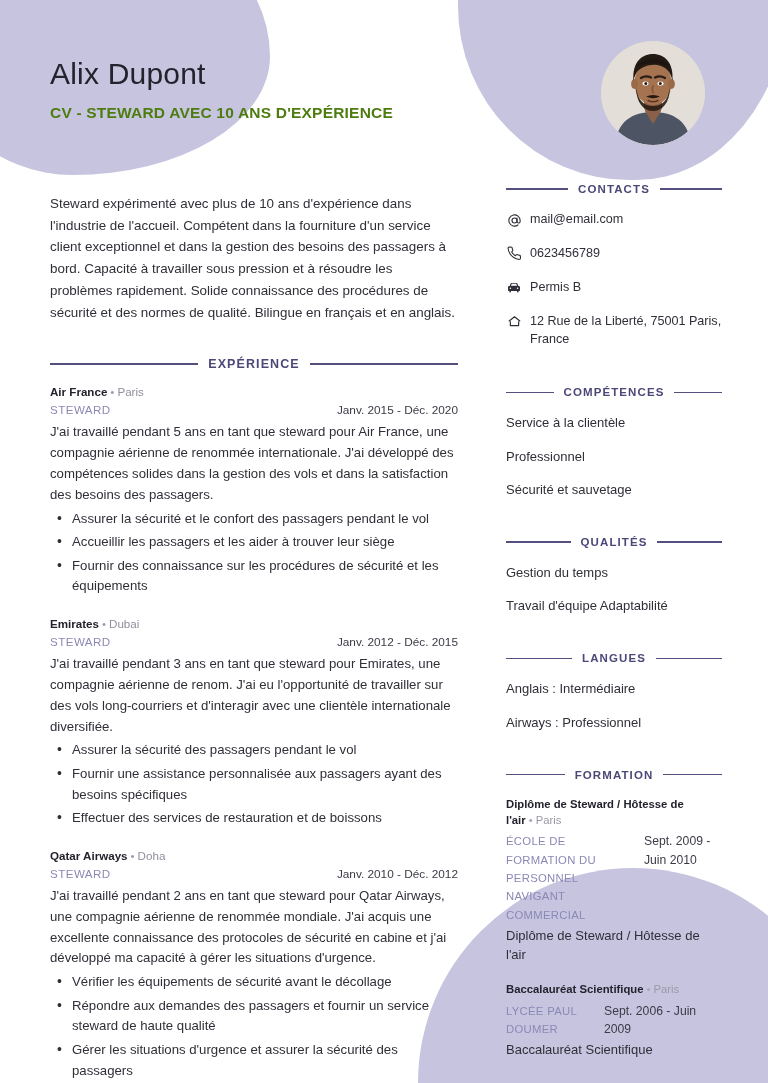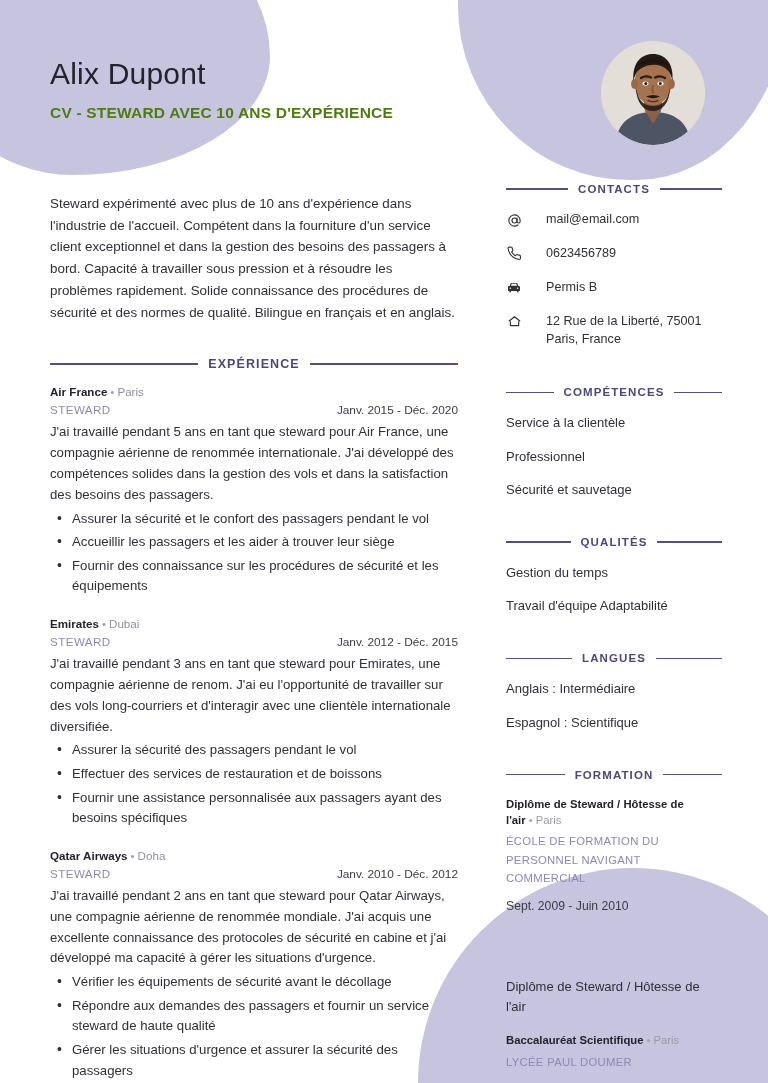--- a/index.html
+++ b/index.html
@@ -94,42 +94,42 @@
     position:relative; padding-left:22px;
     font-size:13.2px; line-height:1.56; color:#2f2f38; margin-top:3px;
   }
   .exp li::before{
     content:"\2022"; position:absolute; left:7px; top:-1px;
     color:#2f2f38; font-size:14px;
   }
 
   
   .contact-row{
-    display:flex; align-items:flex-start; gap:24px; margin-bottom:16px;
+    display:flex; align-items:flex-start; gap:8px; margin-bottom:16px;
   }
   .contact-row .ico{
     flex:0 0 16px; width:16px; height:16px; margin-top:1px;
     display:flex; align-items:center; justify-content:center;
     color:#2f2f38;
   }
   .contact-row .ico svg{ display:block; }
   .contact-row .val{ font-size:12.6px; line-height:1.42; color:#2f2f38; }
 
   .plain-item{ font-size:13px; color:#2f2f38; margin-bottom:15px; line-height:1.4; }
   .plain-item:last-child{ margin-bottom:0; }
 
   .block-gap{ height:22px; }
 
   
   .edu{ margin-bottom:17px; }
   .edu-line1{ font-size:11.3px; line-height:1.4; margin-bottom:4px; }
   .edu-degree{ font-weight:700; color:#23232e; }
   .edu-dot{ color:#a5a5b6; margin:0 3px; }
   .edu-city{ color:#9a9aa8; font-weight:400; }
-  .edu-line2{ display:flex; gap:10px; align-items:flex-start;flex-direction:column; }
+  .edu-line2{ display:flex; gap:10px; align-items:flex-start; }
   .edu-school{
     flex:1 1 auto; font-size:11.3px; line-height:1.62; letter-spacing:.3px;
     color:#8b88b5; text-transform:uppercase;
   }
   .edu-dates{ flex:0 0 78px; font-size:12.2px; line-height:1.5; color:#3b3b46; }
   .edu-dates.wide{ flex:0 0 118px; }
   .edu-desc{ font-size:13px; line-height:1.5; color:#2f2f38; margin-top:2px; }
 </style>
 </head>
 <body>
@@ -219,22 +219,22 @@
         <div class="exp-line1">
           <span class="exp-company">Emirates</span><span class="exp-dot">•</span><span class="exp-city">Dubai</span>
         </div>
         <div class="exp-line2">
           <span class="exp-role">STEWARD</span>
           <span class="exp-dates">Janv. 2012 - Déc. 2015</span>
         </div>
         <div class="exp-desc">J'ai travaillé pendant 3 ans en tant que steward pour Emirates, une compagnie aérienne de renom. J'ai eu l'opportunité de travailler sur des vols long-courriers et d'interagir avec une clientèle internationale diversifiée.</div>
         <ul>
           <li>Assurer la sécurité des passagers pendant le vol</li>
+          <li>Fournir une assistance personnalisée aux passagers ayant des besoins spécifiques</li>
           <li>Effectuer des services de restauration et de boissons</li>
-          <li>Fournir une assistance personnalisée aux passagers ayant des besoins spécifiques</li>
         </ul>
       </div>
 
       <div class="exp">
         <div class="exp-line1">
           <span class="exp-company">Qatar Airways</span><span class="exp-dot">•</span><span class="exp-city">Doha</span>
         </div>
         <div class="exp-line2">
           <span class="exp-role">STEWARD</span>
           <span class="exp-dates">Janv. 2010 - Déc. 2012</span>
@@ -317,21 +317,21 @@
       <div class="plain-item">Travail d'équipe  Adaptabilité</div>
 
       <div class="block-gap"></div>
 
       <div class="sec-head">
         <span class="rule"></span>
         <span class="txt">LANGUES</span>
         <span class="rule"></span>
       </div>
       <div class="plain-item">Anglais : Intermédiaire</div>
-      <div class="plain-item">Espagnol : Scientifique</div>
+      <div class="plain-item">Airways : Professionnel</div>
 
       <div class="block-gap"></div>
 
       <div class="sec-head">
         <span class="rule"></span>
         <span class="txt">FORMATION</span>
         <span class="rule"></span>
       </div>
 
       <div class="edu">

